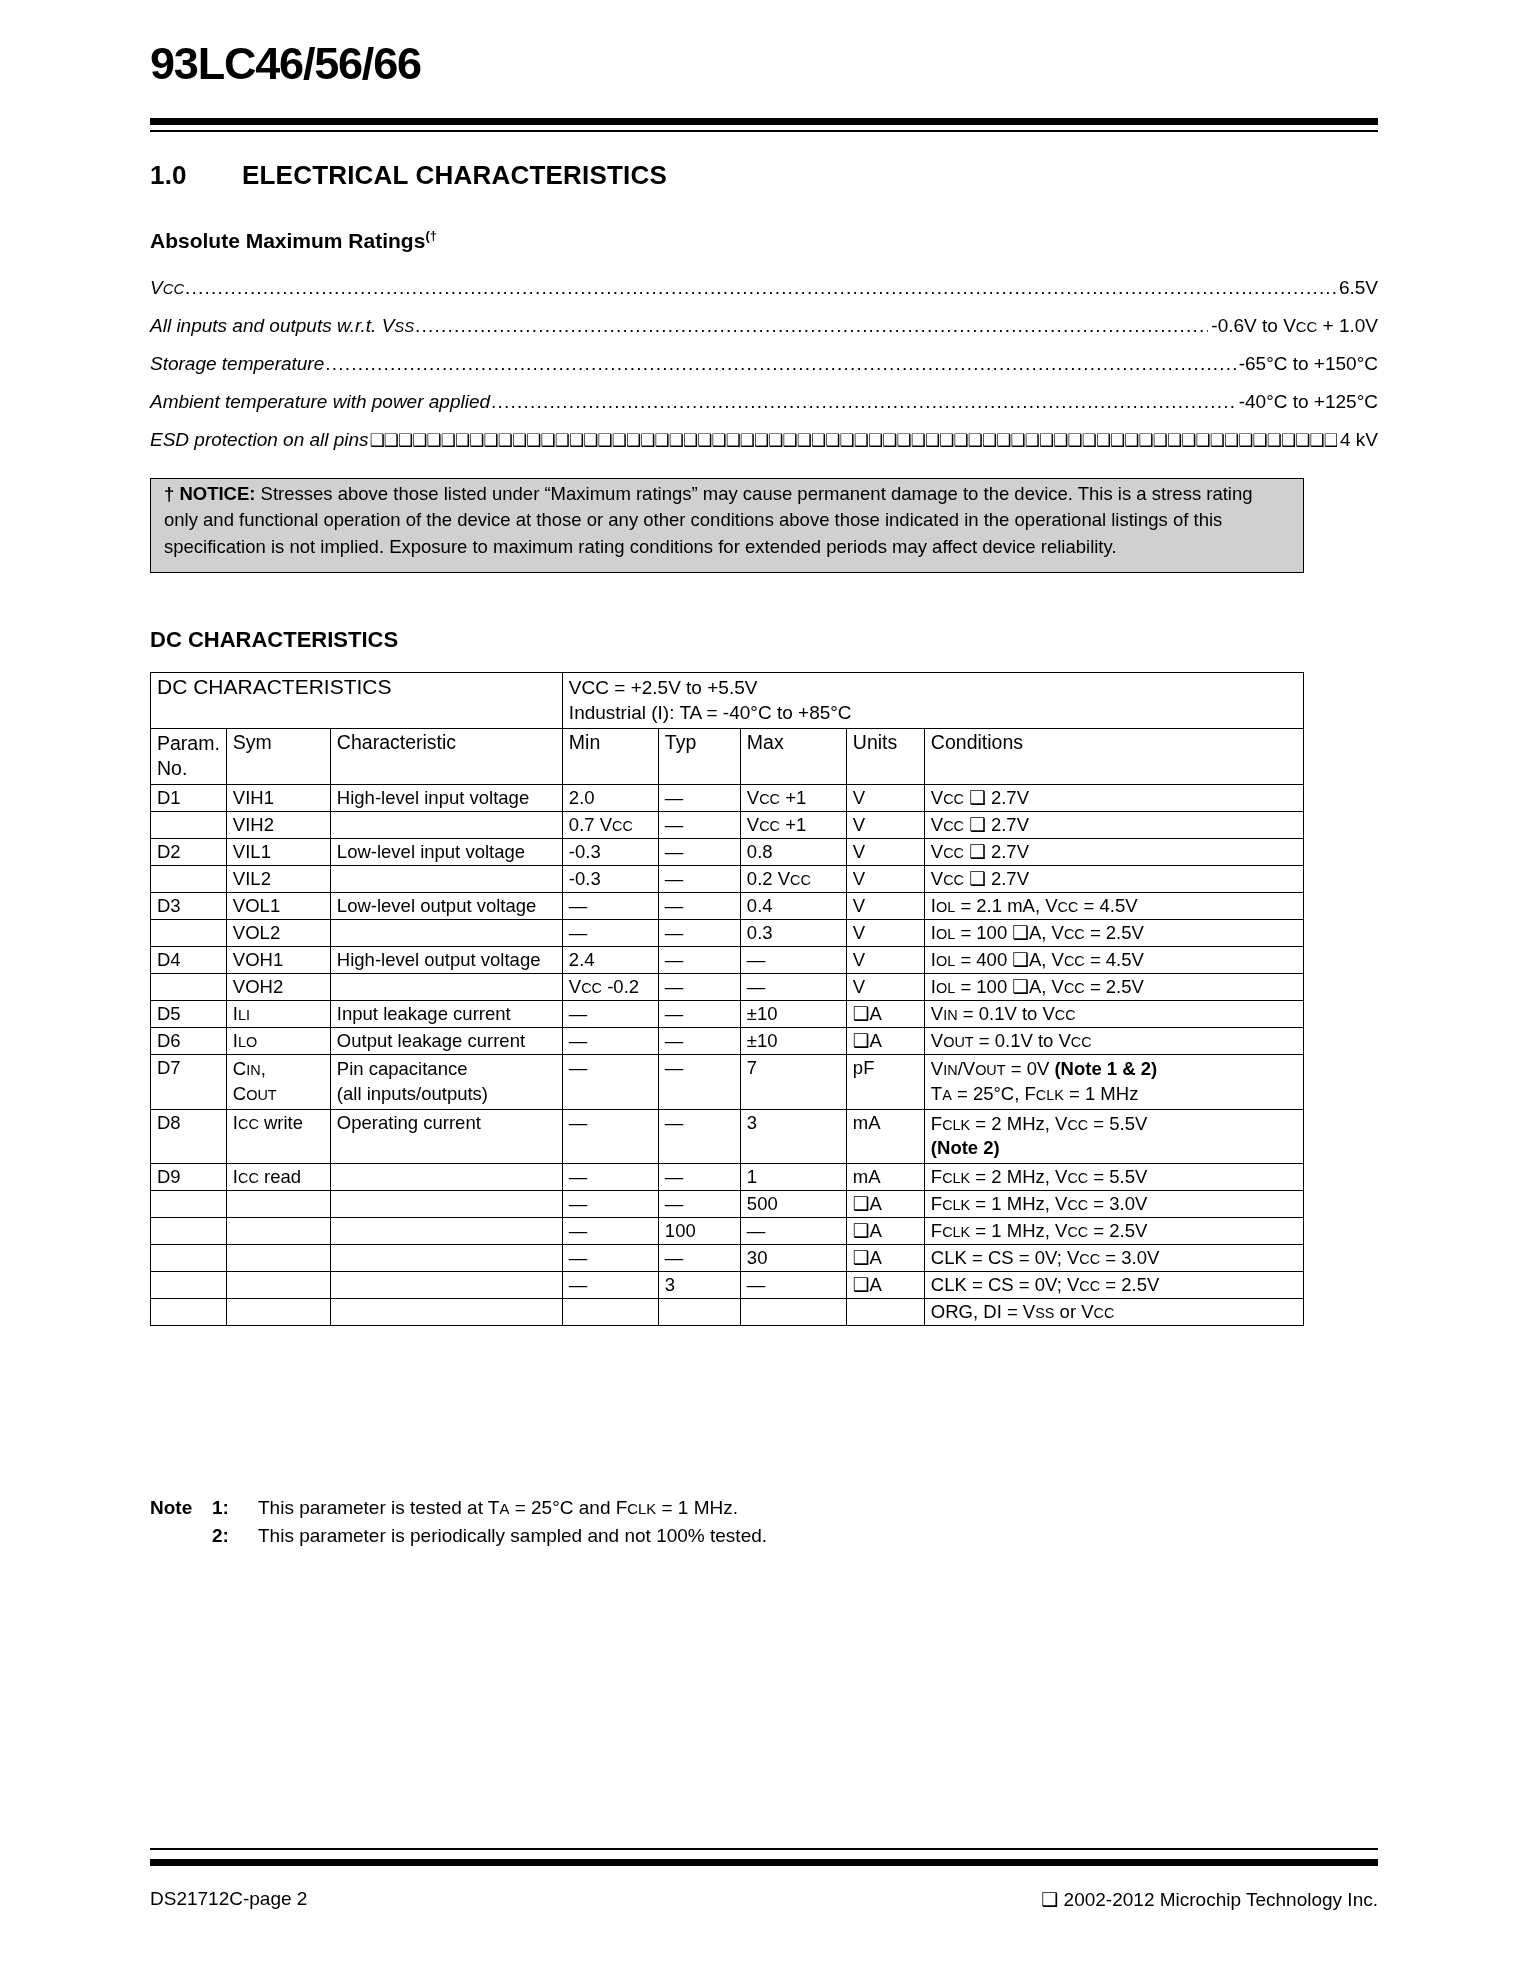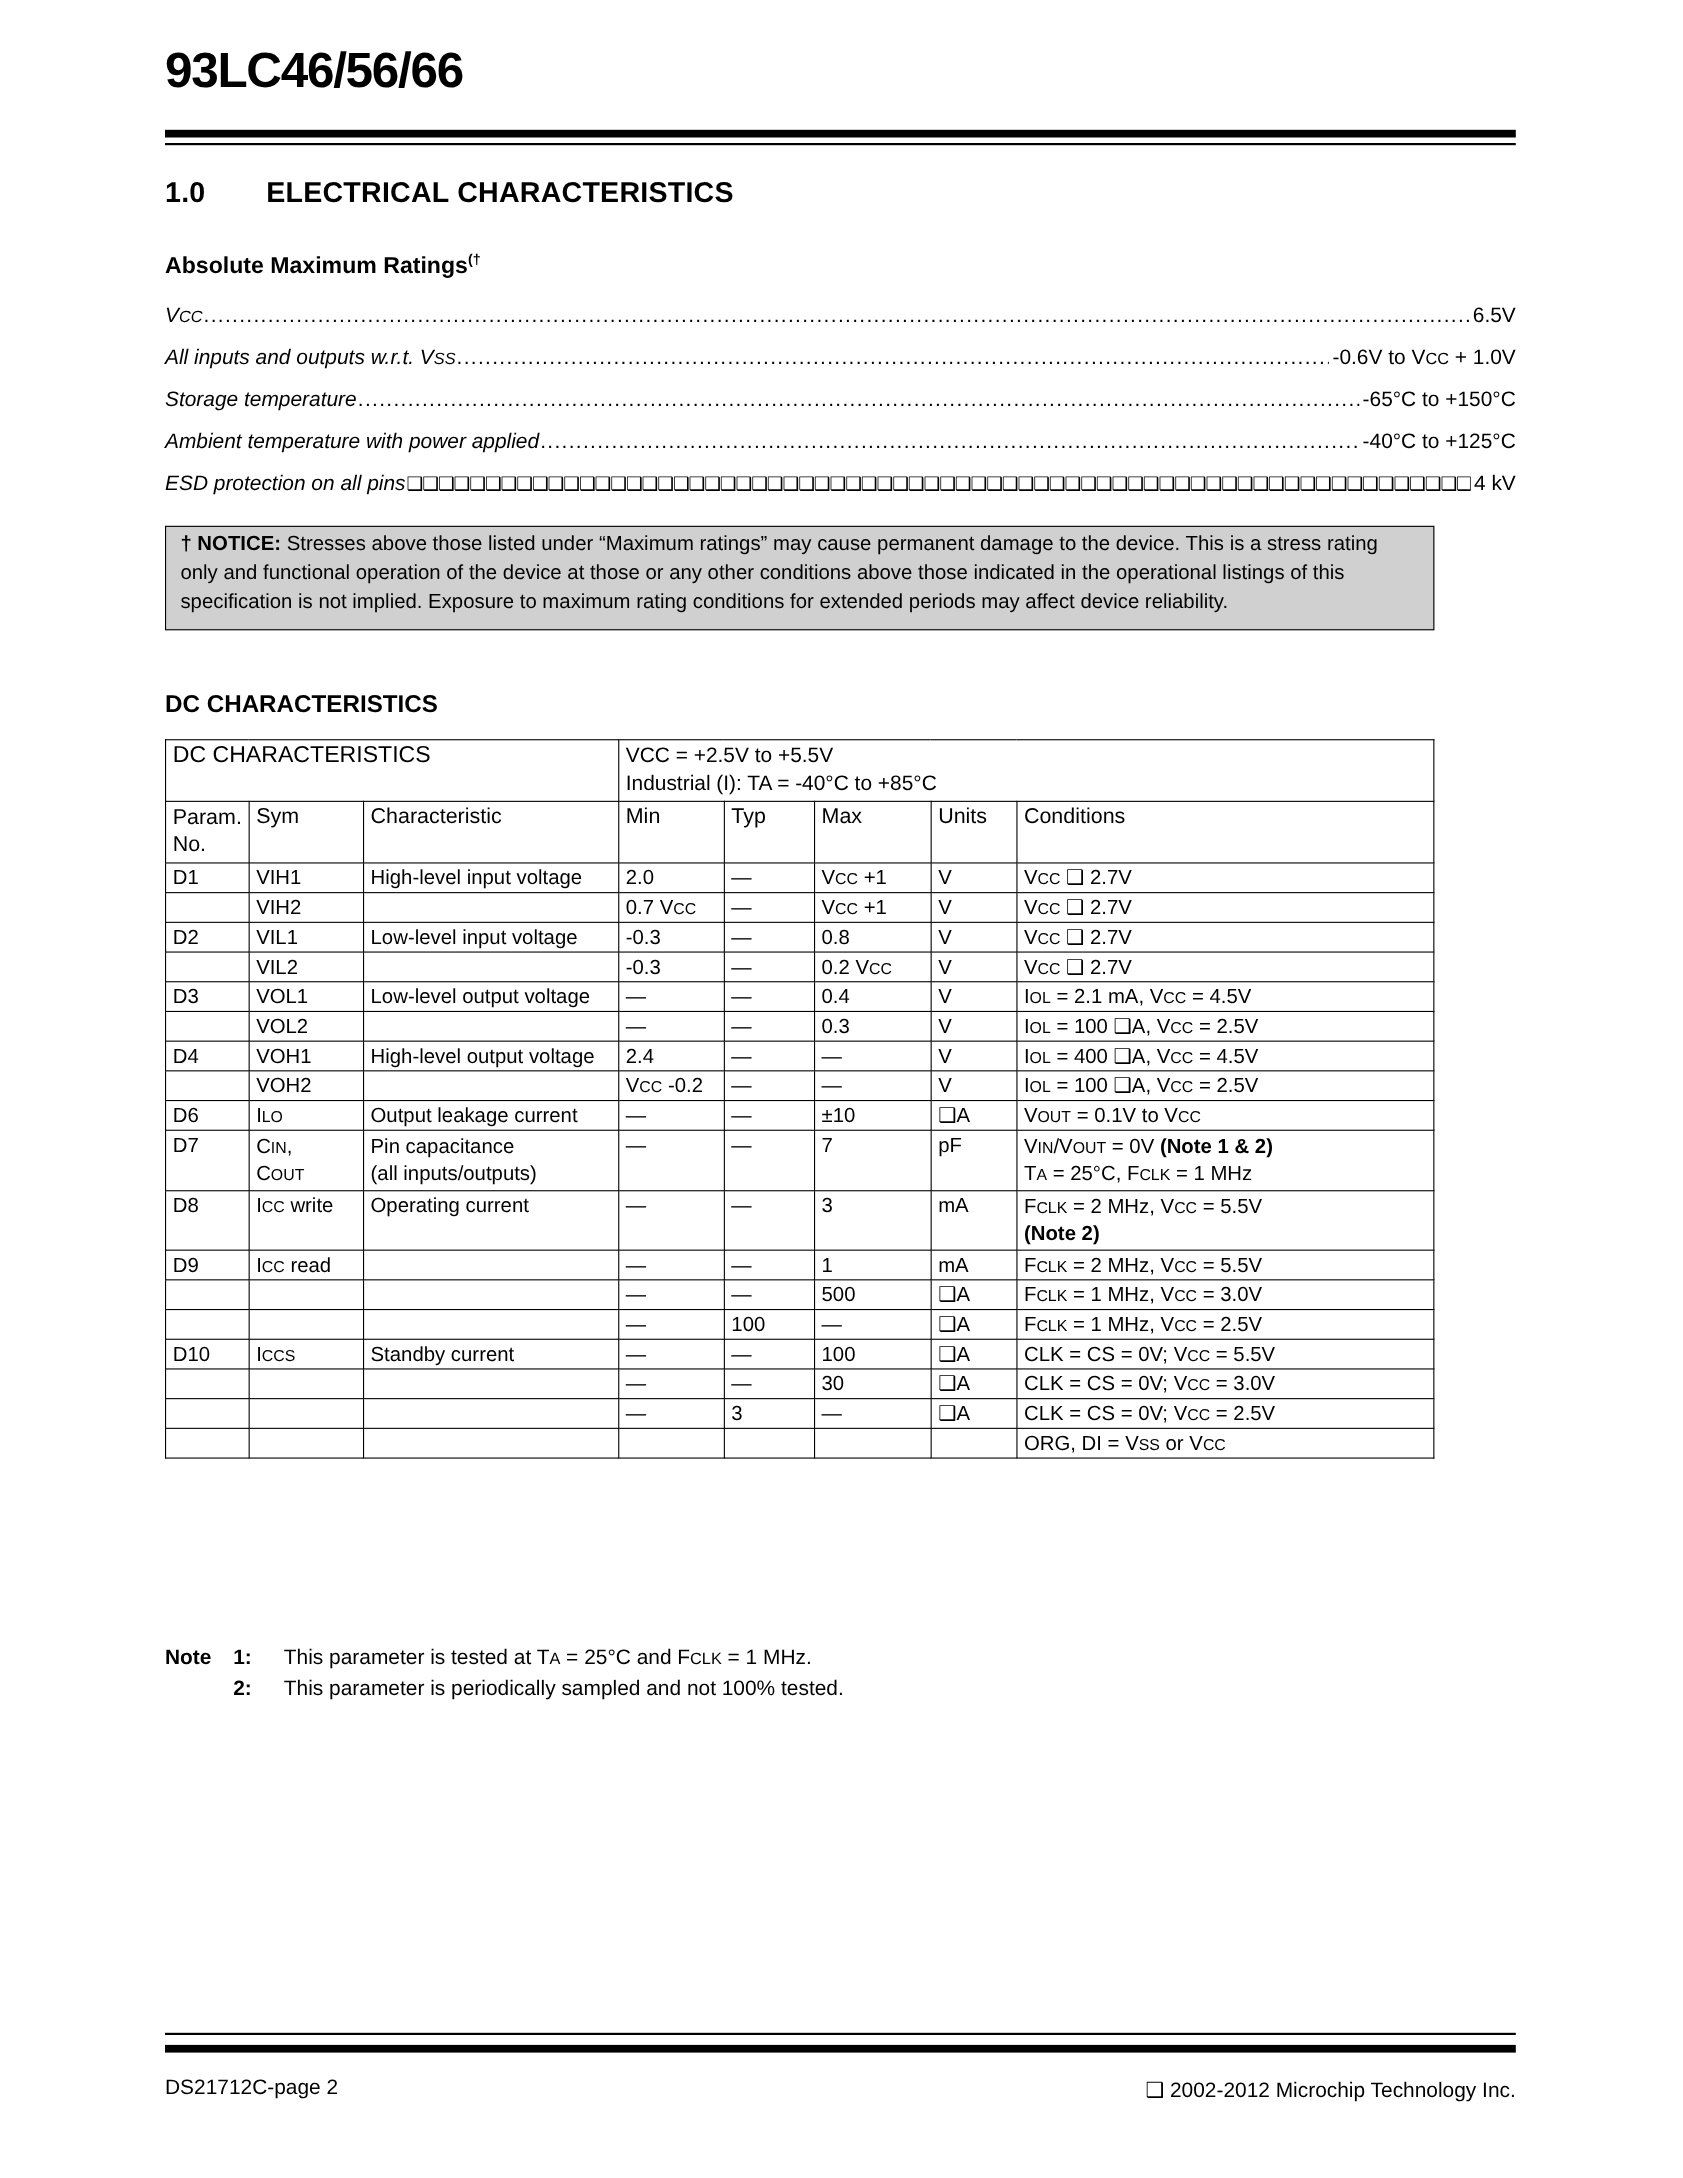--- a/index.html
+++ b/index.html
@@ -337,20 +337,30 @@
           <td class="c-param"></td>
           <td class="c-sym">VOH2</td>
           <td class="c-char"></td>
           <td class="ctr c-min">V<span class="sc">CC</span> -0.2</td>
           <td class="ctr c-typ">—</td>
           <td class="ctr c-max">—</td>
           <td class="ctr c-units">V</td>
           <td>I<span class="sc">OL</span> = 100 <span class="bx">❑</span>A, V<span class="sc">CC</span> = 2.5V</td>
         </tr>
         <tr class="grp">
+          <td class="c-param">D5</td>
+          <td class="c-sym">I<span class="sc">LI</span></td>
+          <td class="c-char">Input leakage current</td>
+          <td class="ctr c-min">—</td>
+          <td class="ctr c-typ">—</td>
+          <td class="ctr c-max">±10</td>
+          <td class="ctr c-units"><span class="bx">❑</span>A</td>
+          <td>V<span class="sc">IN</span> = 0.1V to V<span class="sc">CC</span></td>
+        </tr>
+        <tr class="grp">
           <td class="c-param">D6</td>
           <td class="c-sym">I<span class="sc">LO</span></td>
           <td class="c-char">Output leakage current</td>
           <td class="ctr c-min">—</td>
           <td class="ctr c-typ">—</td>
           <td class="ctr c-max">±10</td>
           <td class="ctr c-units"><span class="bx">❑</span>A</td>
           <td>V<span class="sc">OUT</span> = 0.1V to V<span class="sc">CC</span></td>
         </tr>
         <tr class="grp">
@@ -408,30 +418,20 @@
         <tr class="sub">
           <td class="c-param"></td>
           <td class="c-sym"></td>
           <td class="c-char"></td>
           <td class="ctr c-min">—</td>
           <td class="ctr c-typ">100</td>
           <td class="ctr c-max">—</td>
           <td class="ctr c-units"><span class="bx">❑</span>A</td>
           <td>F<span class="sc">CLK</span> = 1 MHz, V<span class="sc">CC</span> = 2.5V</td>
         </tr>
-        <tr class="grp">
-          <td class="c-param">D10</td>
-          <td class="c-sym">I<span class="sc">CCS</span></td>
-          <td class="c-char">Standby current</td>
-          <td class="ctr c-min">—</td>
-          <td class="ctr c-typ">—</td>
-          <td class="ctr c-max">100</td>
-          <td class="ctr c-units"><span class="bx">❑</span>A</td>
-          <td>CLK = CS = 0V; V<span class="sc">CC</span> = 5.5V</td>
-        </tr>
         <tr class="sub">
           <td class="c-param"></td>
           <td class="c-sym"></td>
           <td class="c-char"></td>
           <td class="ctr c-min">—</td>
           <td class="ctr c-typ">—</td>
           <td class="ctr c-max">30</td>
           <td class="ctr c-units"><span class="bx">❑</span>A</td>
           <td>CLK = CS = 0V; V<span class="sc">CC</span> = 3.0V</td>
         </tr>

